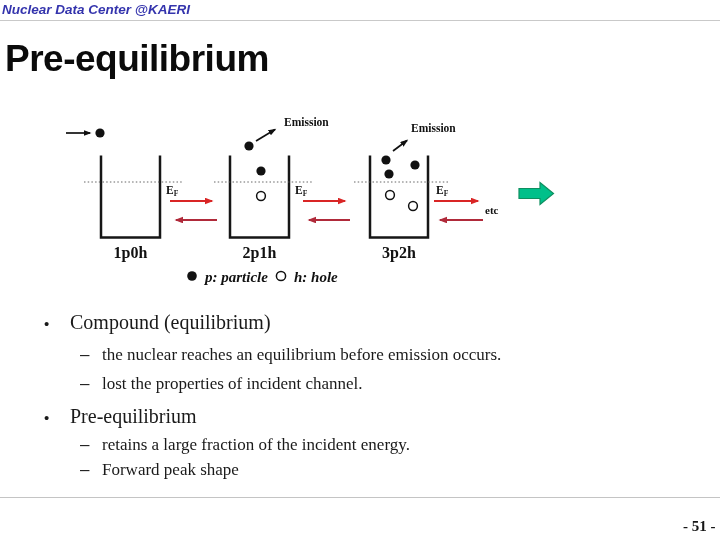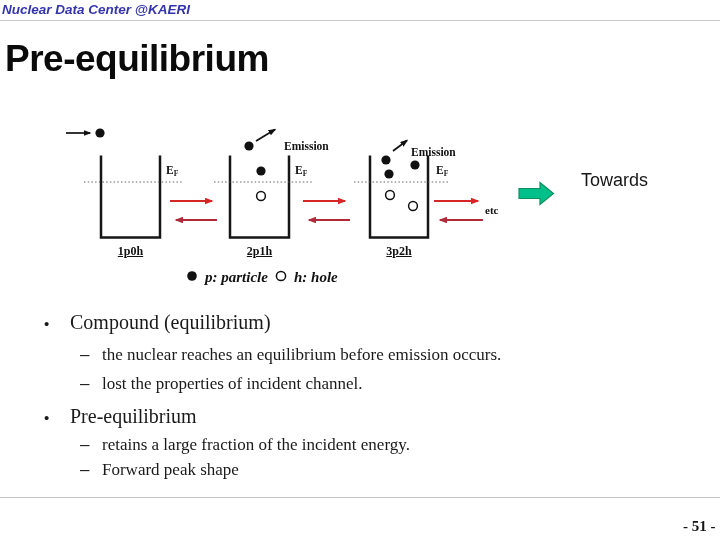--- a/index.html
+++ b/index.html
@@ -19,24 +19,24 @@
     left:5px;top:38px;font-size:37px;font-weight:bold;color:#0b0b0b;
     letter-spacing:-0.5px;white-space:nowrap;
   }
   
   .diagram-svg{left:0;top:0;}
   
   .dlabel{
     font-family:"Liberation Serif",serif;font-weight:bold;color:#111;
     white-space:nowrap;
   }
-  .emission{font-size:11.5px;margin-top:24px;}
-  .ef{font-size:11.5px;}
+  .emission{font-size:11.5px;}
+  .ef{font-size:11.5px;margin-top:20px;}
   .ef .sub{font-size:7.5px;vertical-align:-2px;}
-  .well-label{font-size:12px;text-align:center;text-decoration:underline;}
+  .well-label{font-size:16px;text-align:center;}
   .etc{font-size:11px;}
   .legend-text{font-size:15px;font-style:italic;}
   .towards{
     left:581px;top:170px;font-size:18px;line-height:21px;color:#161616;
     white-space:nowrap;
   }
   
   .row{position:absolute;display:flex;color:#1a1a1a;}
   .row.main{left:44px;font-size:20px;line-height:26px;}
   .row.main .glyph{width:26px;font-size:15px;padding-top:2px;}
@@ -117,21 +117,20 @@
 <div class="abs dlabel ef" style="left:295px;top:164px;"><span>E</span><span class="sub">F</span></div>
 <div class="abs dlabel ef" style="left:436px;top:164px;"><span>E</span><span class="sub">F</span></div>
 
 <div class="abs dlabel well-label" style="left:100px;top:244px;width:61px;">1p0h</div>
 <div class="abs dlabel well-label" style="left:229px;top:244px;width:61px;">2p1h</div>
 <div class="abs dlabel well-label" style="left:369px;top:244px;width:60px;">3p2h</div>
 
 <div class="abs dlabel etc" style="left:485px;top:204px;">etc</div>
 
 <div class="abs towards">
-  <div>Towards</div>
 </div>
 
 <div class="abs dlabel legend-text" style="left:205px;top:269px;">p: particle</div>
 <div class="abs dlabel legend-text" style="left:294px;top:269px;">h: hole</div>
 
 <div class="row main" style="top:309px;">
   <span class="glyph">•</span>
   <span class="txt">Compound (equilibrium)</span>
 </div>
 <div class="row sub" style="top:344px;">

